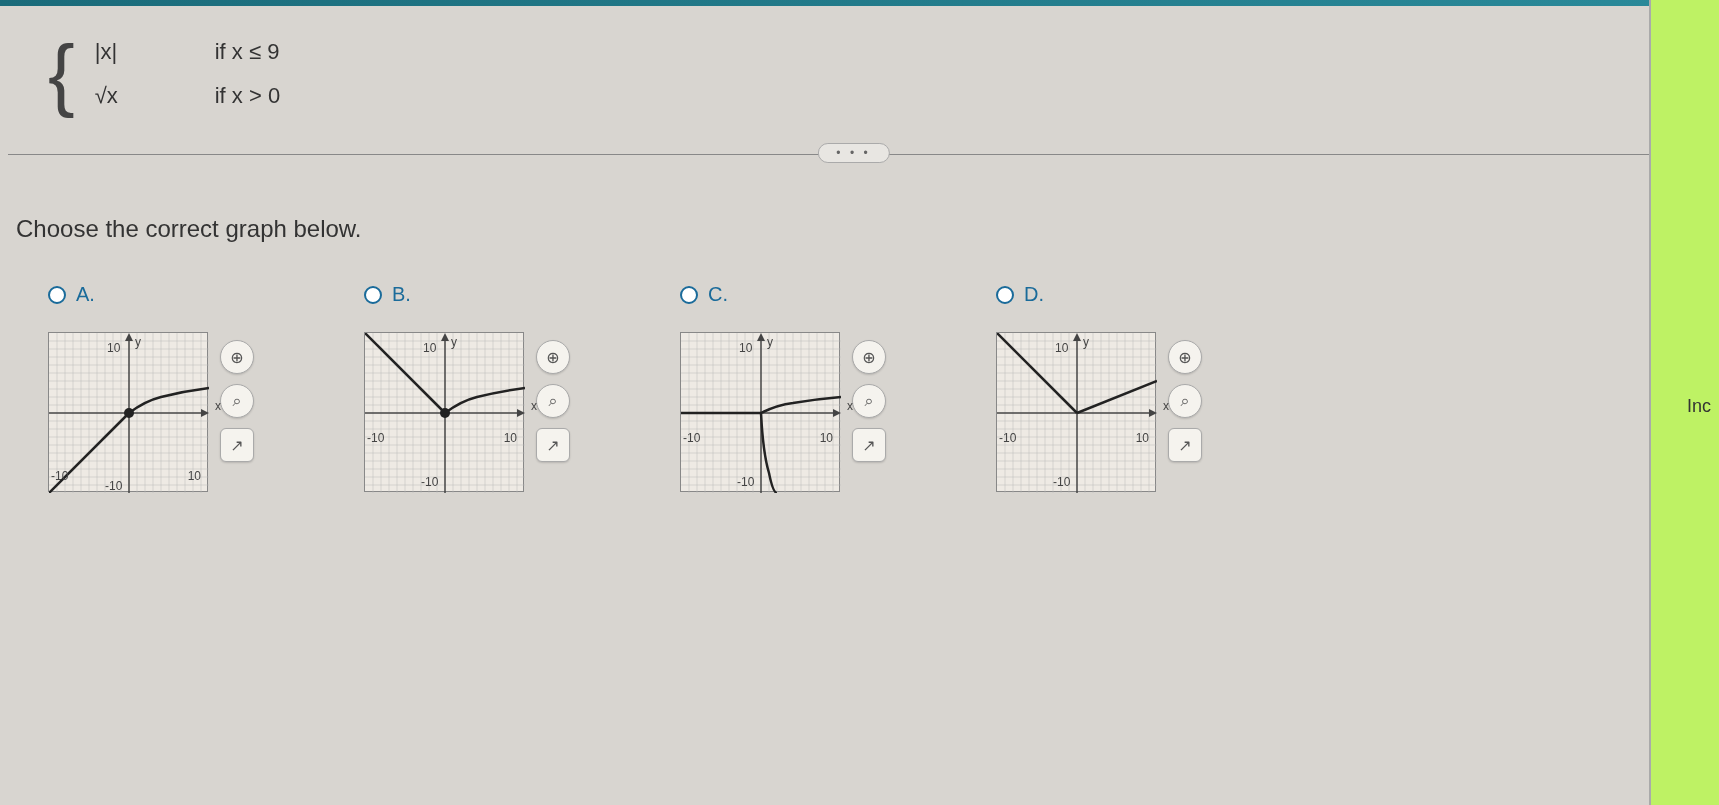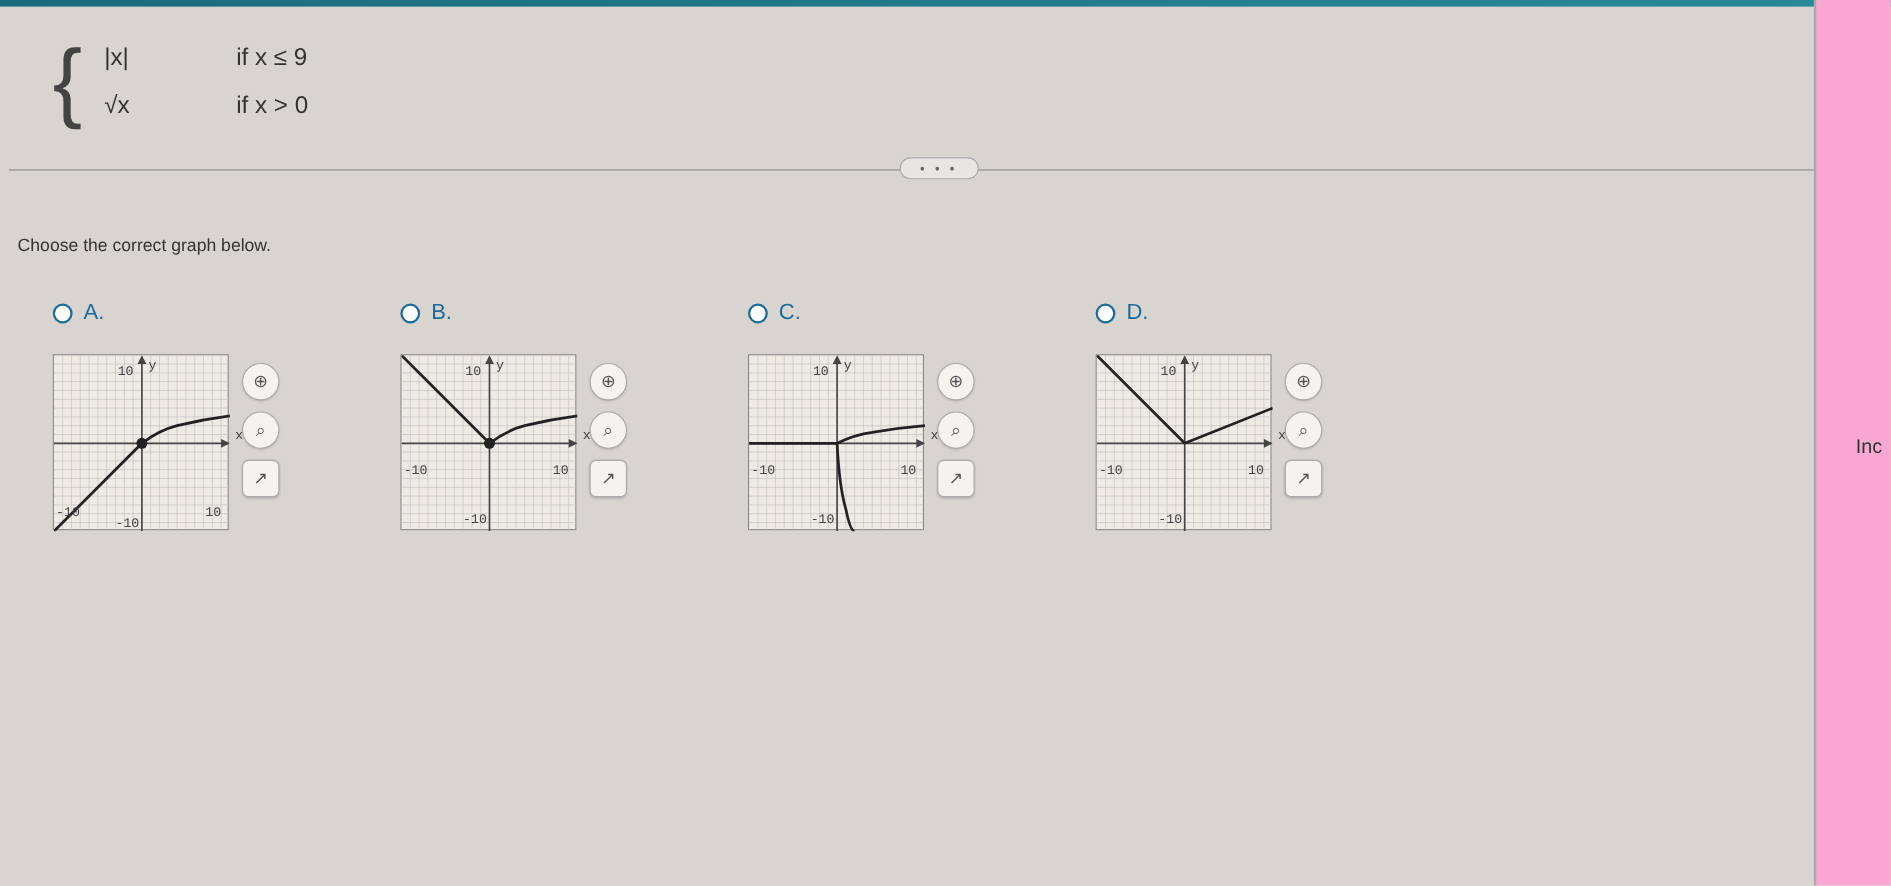--- a/index.html
+++ b/index.html
@@ -68,21 +68,21 @@
       background: #e8e6e2;
       border: 1px solid #aaa;
       border-radius: 14px;
       padding: 2px 18px;
       font-size: 12px;
       letter-spacing: 3px;
       color: #666;
     }
     .choose-text {
       margin: 60px 0 4px 8px;
-      font-size: 16px;
+      font-size: 24px;
       color: #333;
     }
     .options-row {
       display: flex;
       gap: 110px;
       margin-top: 40px;
       padding-left: 40px;
     }
     .option {
       display: flex;
@@ -143,29 +143,28 @@
       font-size: 16px;
       box-shadow: 0 1px 2px rgba(0,0,0,0.15);
     }
     .circ-btn.sq {
       border-radius: 6px;
     }
     .axis-label {
       position: absolute;
       font-size: 12px;
       color: #444;
-      font-family: Liberation Mono, monospace;
     }
     .right-panel {
       position: absolute;
       right: 0;
       top: 0;
       height: 100%;
       width: 70px;
-      background: #f9a8d4;
+      background: #bef264;
       border-left: 2px solid #aaa;
     }
     .right-panel-item {
       position: absolute;
       font-size: 18px;
       color: #333;
     }
   </style>
 </head>
 <body>

